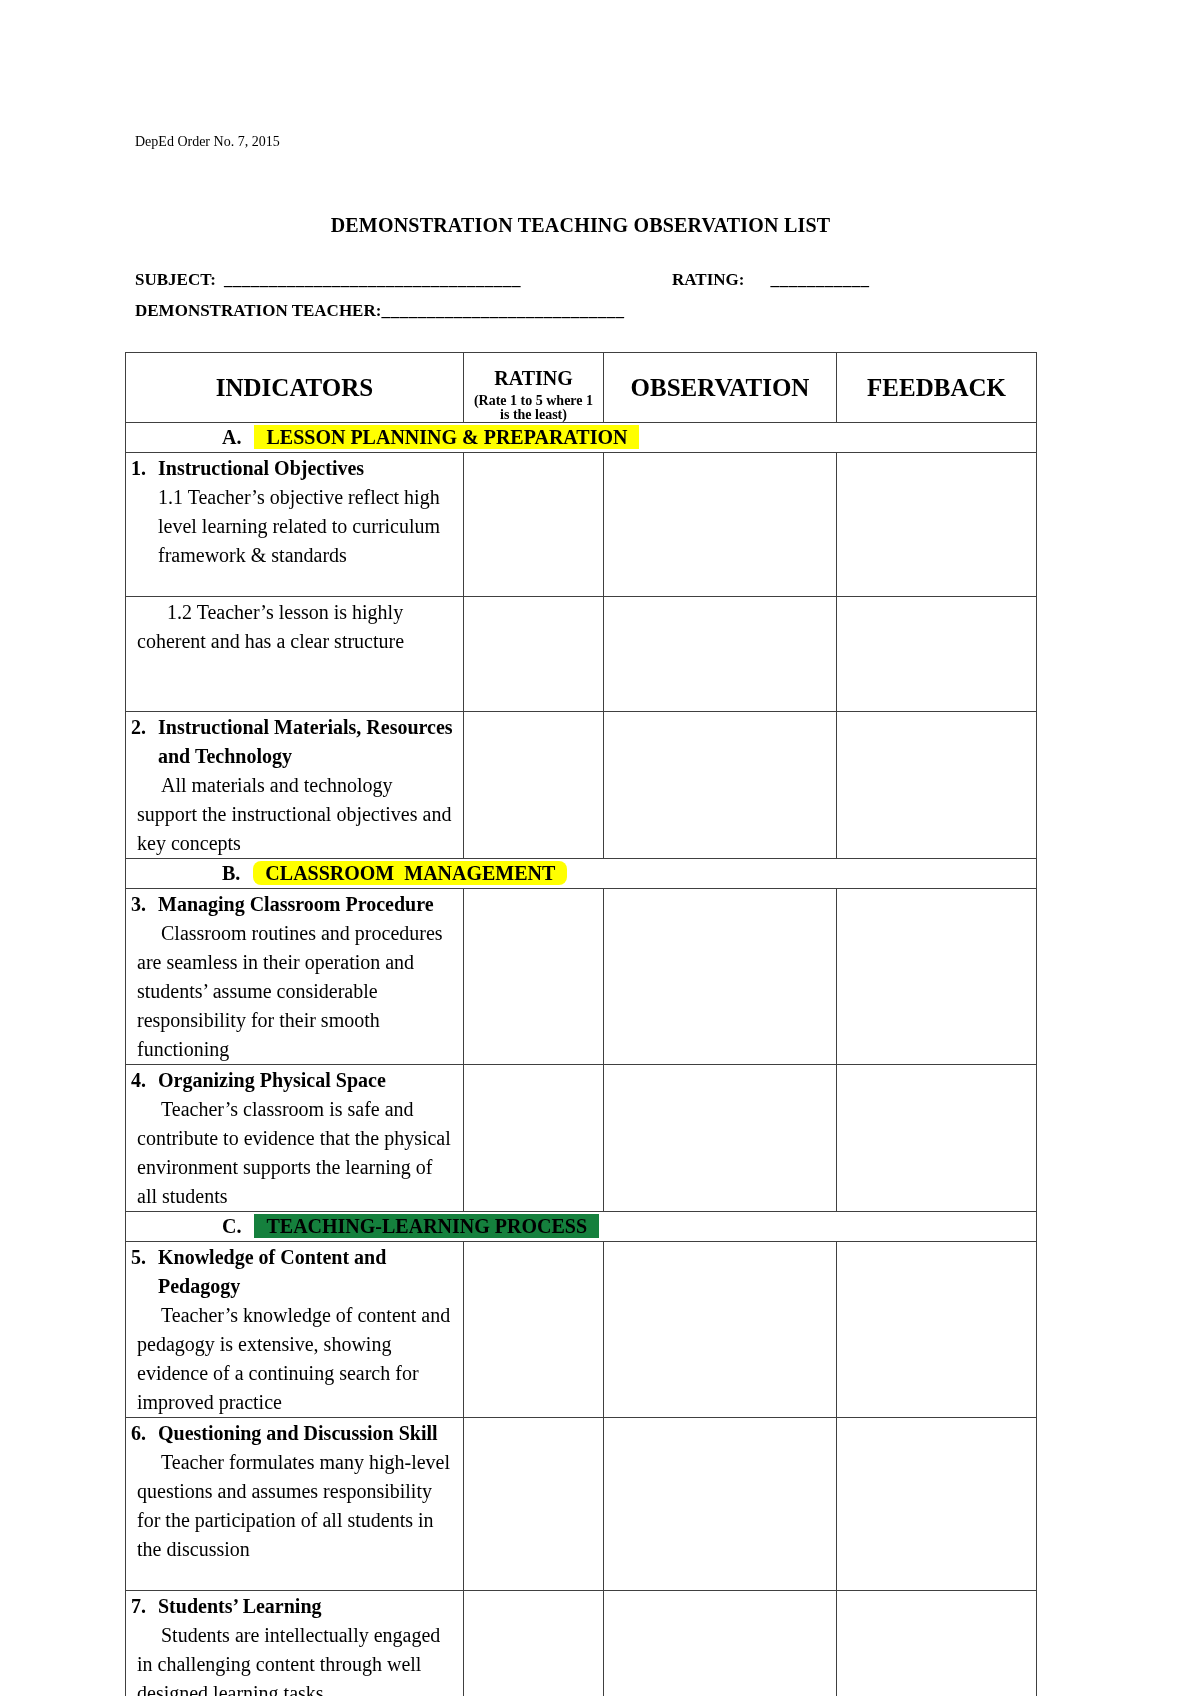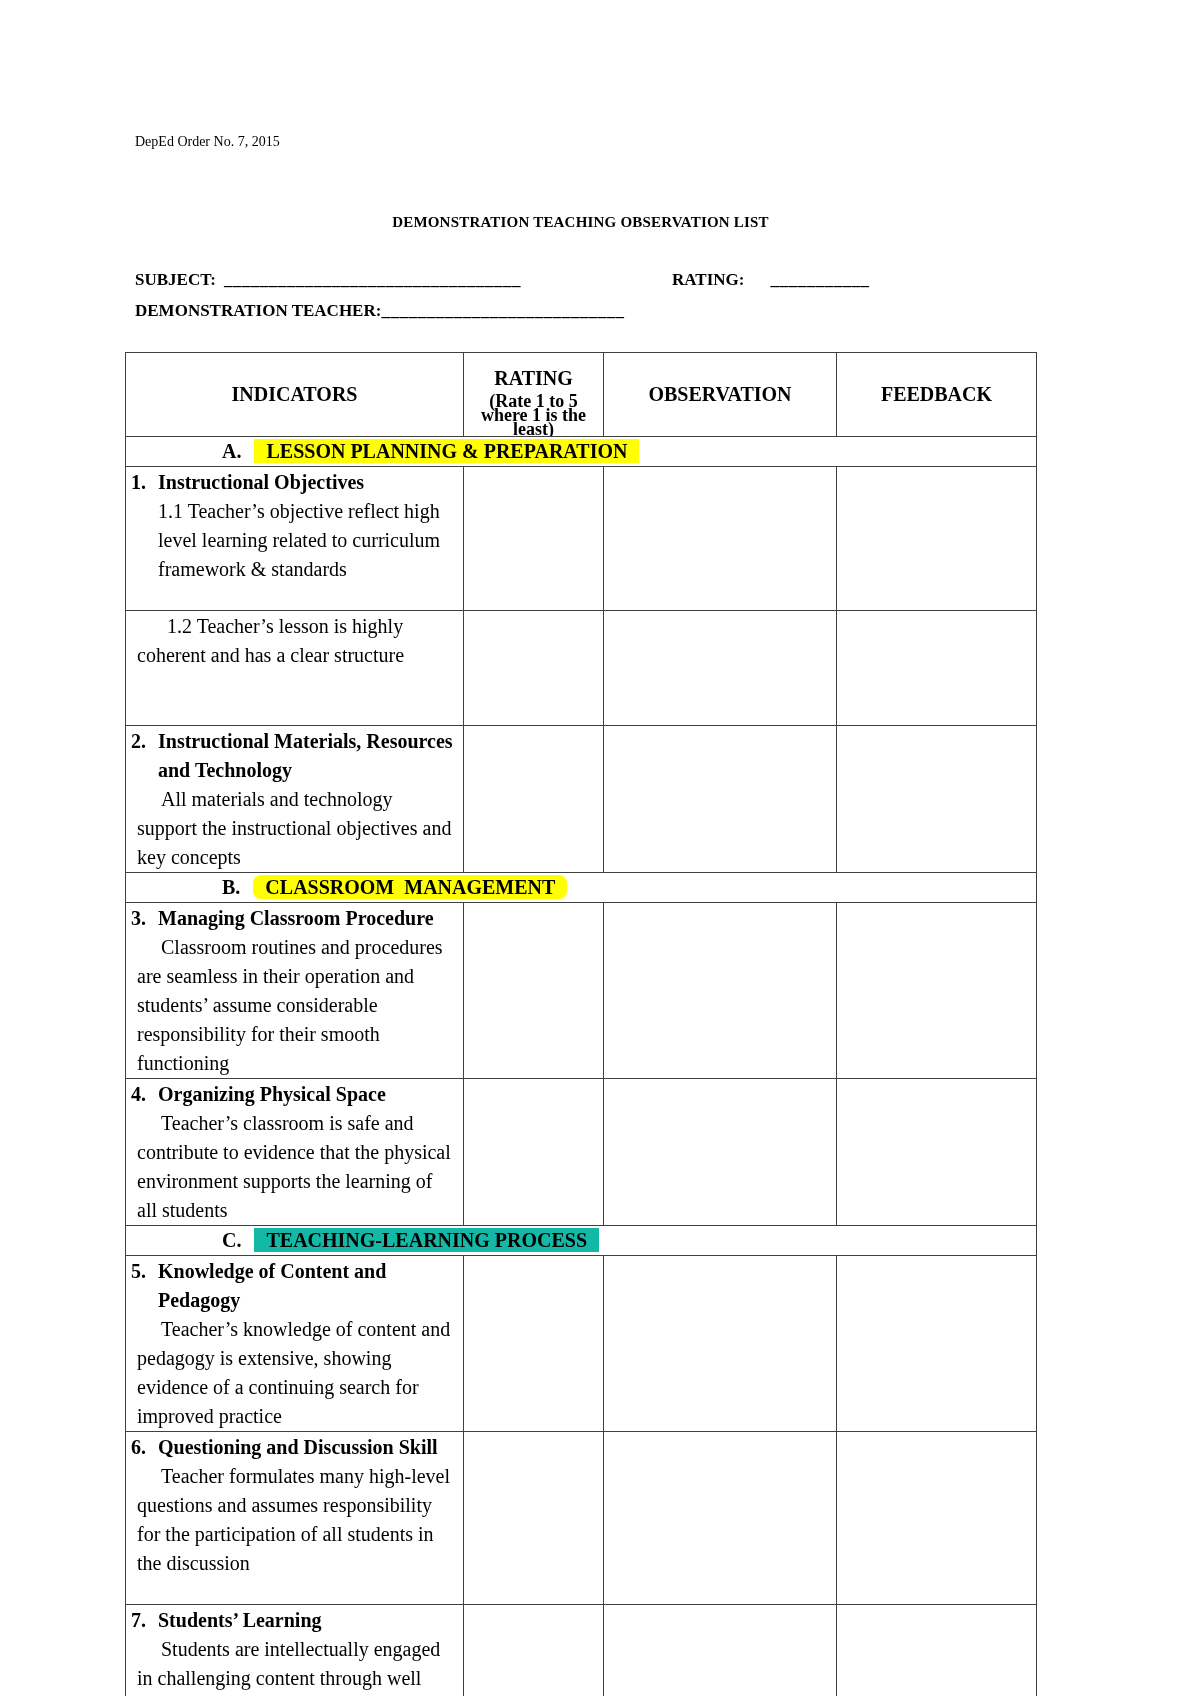--- a/index.html
+++ b/index.html
@@ -7,41 +7,41 @@
   body {
     width:1200px; height:1696px; position:relative;
     font-family:"Liberation Serif", serif; color:#000;
   }
   .page { position:absolute; inset:0; background:#fff; overflow:hidden; }
 
   .doc-note { position:absolute; left:135px; top:134px; font-size:14px; }
 
   .doc-title {
     position:absolute; left:125px; top:214px; width:911px;
-    text-align:center; font-size:15px; font-weight:700; letter-spacing:.2px;
+    text-align:center; font-size:20px; font-weight:700; letter-spacing:.2px;
   }
 
   .fields { position:absolute; left:135px; top:264px; width:920px; font-size:17px; font-weight:700; }
   .field-row { display:flex; line-height:31px; white-space:nowrap; }
   .f-left { width:537px; display:flex; }
   .f-right { display:flex; }
   .blank { font-weight:700; letter-spacing:.5px; }
   .blank.sp { margin-left:8px; }
   .blank.gap { margin-left:26px; }
 
   table.obs-table {
     position:absolute; left:125px; top:352px; width:911px;
     border-collapse:collapse; table-layout:fixed;
     font-size:20px; line-height:29px;
   }
   .obs-table td, .obs-table th { border:1px solid #404040; vertical-align:top; overflow:hidden; }
 
-  .header-row th { height:70px; font-weight:700; text-align:center; vertical-align:middle; font-size:20px; }
+  .header-row th { height:70px; font-weight:700; text-align:center; vertical-align:middle; font-size:25px; }
   th.h-rating { vertical-align:top; padding-top:11px; font-size:20px; }
-  .rating-note { font-size:18px; font-weight:700; line-height:14px; margin-top:1px; padding:0 4px; }
+  .rating-note { font-size:14px; font-weight:700; line-height:14px; margin-top:1px; padding:0 4px; }
 
   .section-row td { height:30px; font-weight:700; padding-left:96px; vertical-align:middle; }
   .sec-letter { margin-right:13px; }
   .sec-label { padding:1px 12px; white-space:pre-wrap; }
 
   .ind-cell { padding:1px 6px 0 5px; }
   .item-head { display:flex; font-weight:700; }
   .item-num { flex:0 0 27px; }
   .item-title { flex:1; }
   .desc { text-indent:24px; padding-left:6px; }
@@ -168,21 +168,21 @@
         </div>
         <p class="desc">Teacher’s classroom is safe and contribute to evidence that the physical environment supports the learning of all students</p>
       </td>
       <td></td>
       <td></td>
       <td></td>
     </tr>
 
     <tr class="section-row">
       <td colspan="4">
-        <span class="sec-letter">C.</span><span class="sec-label" style="background-color: #14b8a6; font-family: Liberation Serif, serif;">TEACHING-LEARNING PROCESS</span>
+        <span class="sec-letter">C.</span><span class="sec-label" style="background-color: #15803d; font-family: Liberation Serif, serif;">TEACHING-LEARNING PROCESS</span>
       </td>
     </tr>
 
     <tr class="item-row tr-h173">
       <td class="ind-cell">
         <div class="item-head">
           <span class="item-num">5.</span>
           <span class="item-title">Knowledge of Content and Pedagogy</span>
         </div>
         <p class="desc">Teacher’s knowledge of content and pedagogy is extensive, showing evidence of a continuing search for improved practice</p>

